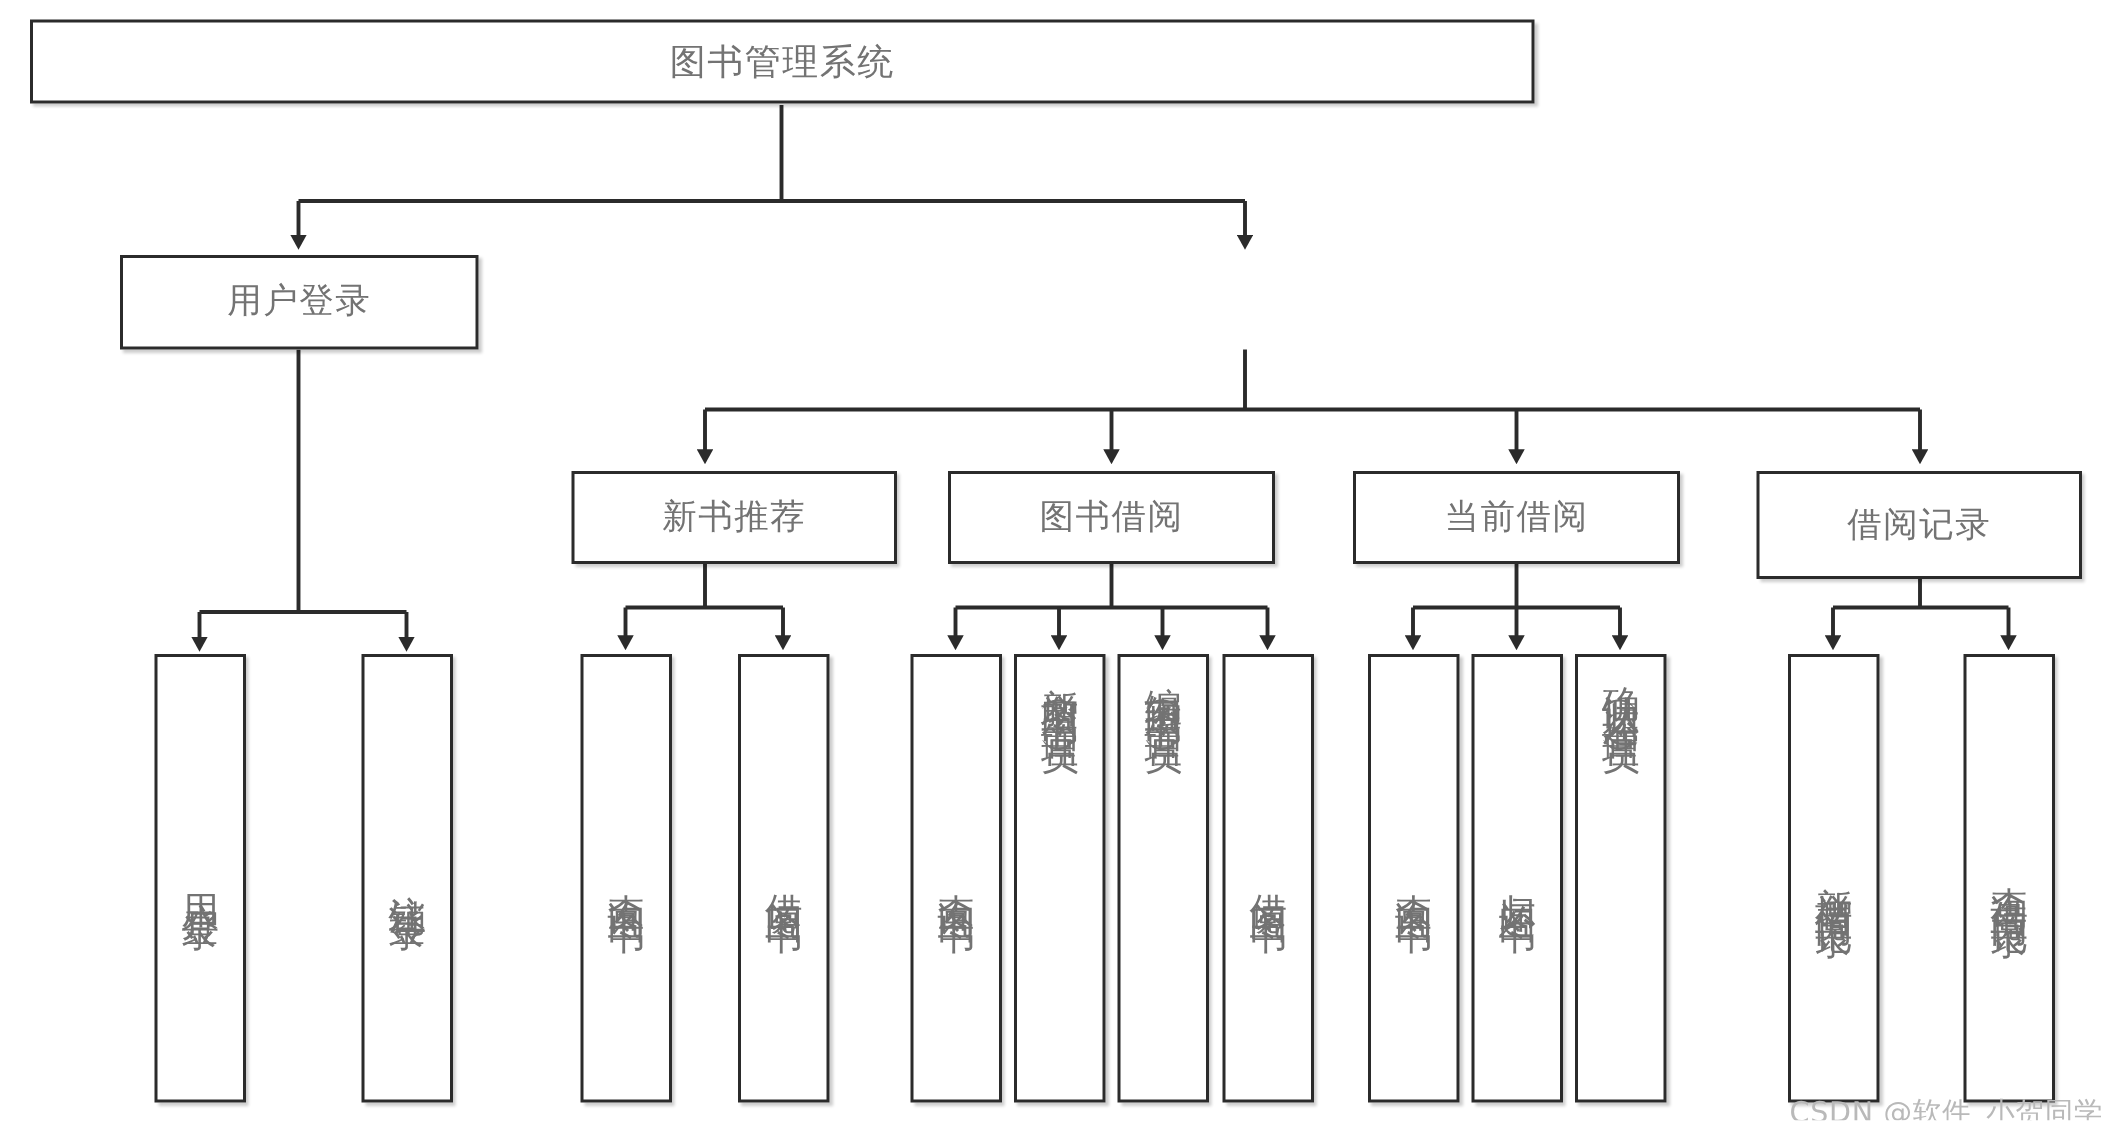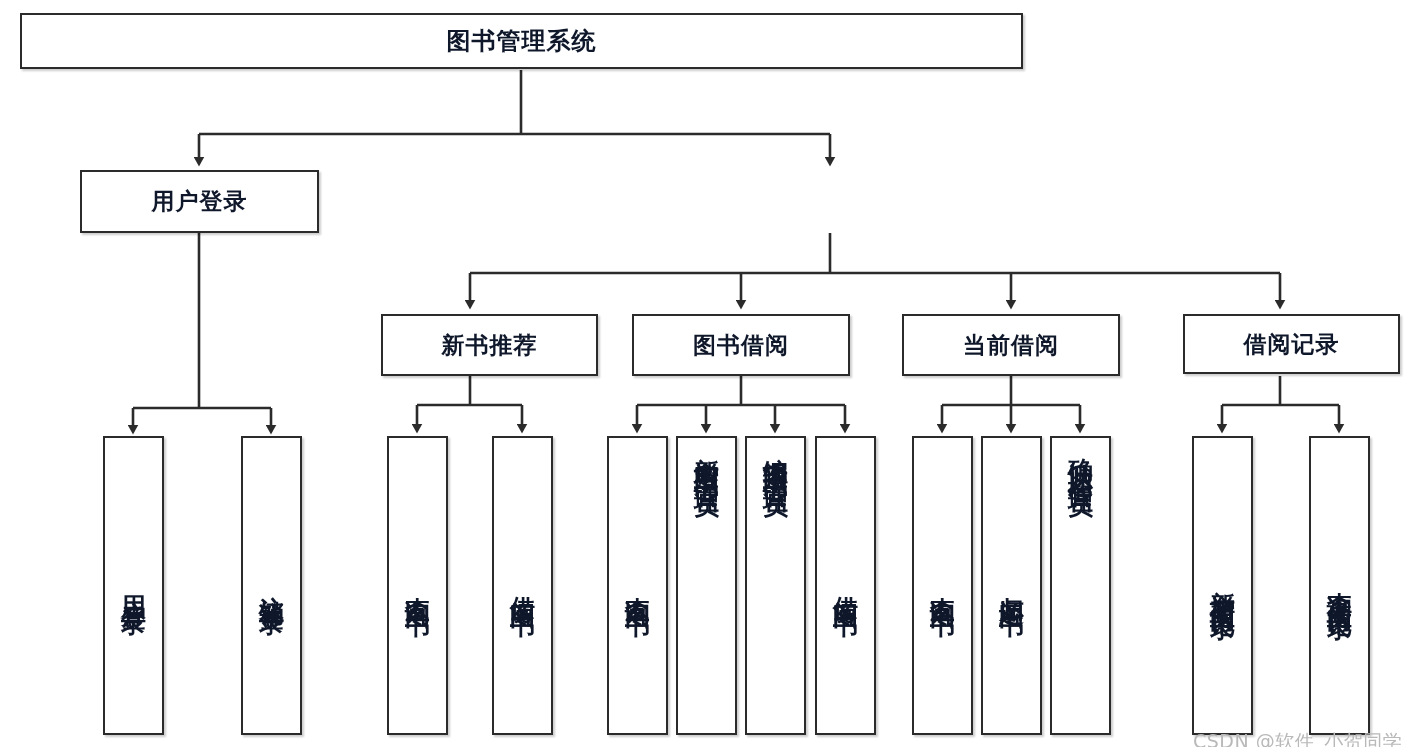--- a/index.html
+++ b/index.html
@@ -32,25 +32,24 @@
     background: #ffffff;
     border: 2.5px solid #2b2b2b;
     display: flex;
     align-items: center;
     justify-content: center;
     box-shadow: 2px 2px 2px rgba(0,0,0,0.20);
   }
   .node .label {
     display: block;
     text-align: center;
-    color: #0f172a;
+    color: #737373;
     letter-spacing: 1px;
     line-height: 1.25;
     white-space: pre-line;
-    font-weight: bold;
   }
   .node.horiz .label {
     font-size: 23px;
   }
   .node.root .label {
     font-size: 24px;
   }
   .node.vert {
     align-items: flex-start;
     justify-content: center;
@@ -144,21 +143,21 @@
 
   <div class="node horiz" style="left:362px; top:314px; width:217px; height:62px;margin-left:19px;">
     <span class="label">新书推荐</span>
   </div>
   <div class="node horiz" style="left:632px; top:314px; width:218px; height:62px;">
     <span class="label">图书借阅</span>
   </div>
   <div class="node horiz" style="left:902px; top:314px; width:218px; height:62px;">
     <span class="label">当前借阅</span>
   </div>
-  <div class="node horiz" style="left:1171px; top:314px; width:217px; height:60px;margin-left:12px;">
+  <div class="node horiz" style="left:1171px; top:314px; width:217px; height:72px;">
     <span class="label">借阅记录</span>
   </div>
 
   <div class="node vert center-v" style="left:103px; top:436px; width:61px; height:299px;">
     <span class="label">用户登录</span>
   </div>
   <div class="node vert center-v" style="left:241px; top:436px; width:61px; height:299px;">
     <span class="label">注销登录</span>
   </div>
 

